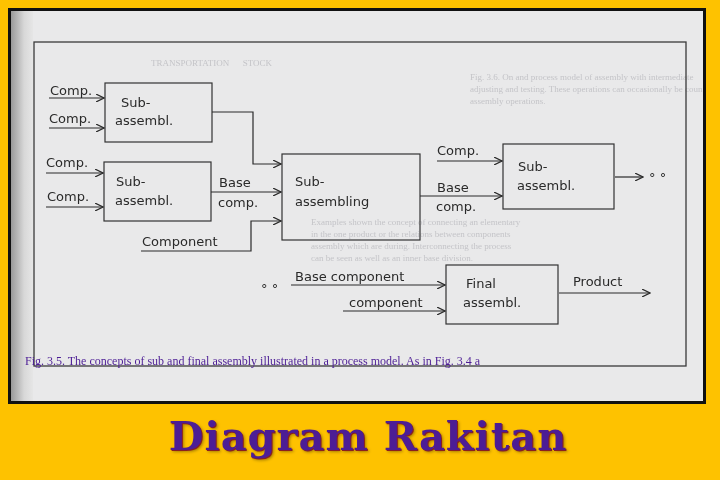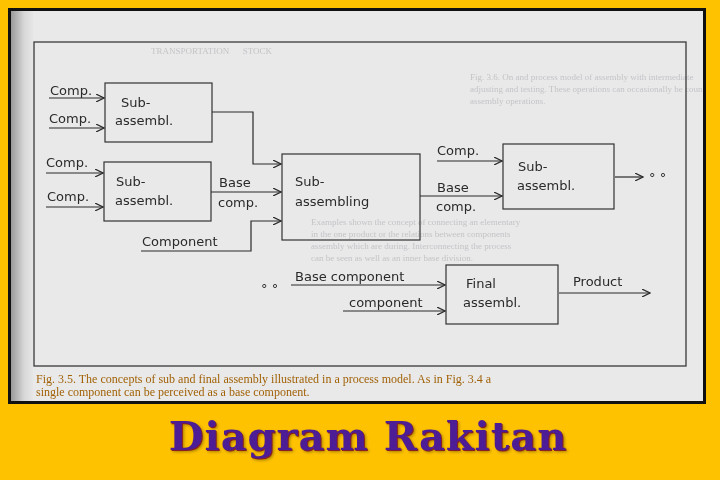--- a/index.html
+++ b/index.html
@@ -2,29 +2,29 @@
 <html><head>
 <meta charset="utf-8">
 <style>
   html, body { margin:0; padding:0; }
   body { width:720px; height:480px; background:#fec200; position:relative; overflow:hidden; font-family:"Liberation Sans", sans-serif; }
   .photo { position:absolute; left:8px; top:8px; width:698px; height:396px; background:#e9e9ea; border:3px solid #111; box-sizing:border-box; overflow:hidden; }
   .photo-shade { position:absolute; left:0; top:0; width:22px; height:100%; background:linear-gradient(to right,#9a9a9a,#d8d8d8 60%,#e6e6e6); }
   .ghost { position:absolute; color:#c4c4c8; font-family:"Liberation Serif", serif; font-size:9px; line-height:12px; white-space:nowrap; }
   svg.diag { position:absolute; left:0; top:0; }
   .hand { font-family:"DejaVu Sans", sans-serif; fill:#2a2a2a; font-size:13px; }
-  .caption { position:absolute; left:14px; top:362px; font-family:"Liberation Serif", serif; font-size:12px; color:#a16207; line-height:13px; white-space:nowrap;margin-left:11px; }
+  .caption { position:absolute; left:14px; top:344px; font-family:"Liberation Serif", serif; font-size:12px; color:#4c1d95; line-height:13px; white-space:nowrap; }
   .banner { position:absolute; left:0; top:412px; width:720px; text-align:center; font-family:"DejaVu Serif", serif; font-weight:bold; font-size:40px; color:#4c1d95; text-shadow:1px 1px 0 #8a1f1f, 2px 2px 3px rgba(0,0,0,0.35); letter-spacing:1px;padding-left:8px; }
 </style>
 </head>
 <body>
 
 <div class="photo">
   <div class="photo-shade"></div>
-  <div class="ghost" style="left:140px;top:34px;text-align:right;">TRANSPORTATION &nbsp;&nbsp;&nbsp;&nbsp; STOCK</div>
+  <div class="ghost" style="left:140px;top:46px;text-align:right;">TRANSPORTATION &nbsp;&nbsp;&nbsp;&nbsp; STOCK</div>
   <div class="ghost" style="left:459px;top:60px;">Fig. 3.6. On and process model of assembly with intermediate<br>adjusting and testing. These operations can occasionally be counted<br>assembly operations.</div>
   <div class="ghost" style="left:300px;top:205px;">Examples shown the concept of connecting an elementary<br>in the one product or the relations between components<br>assembly which are during. Interconnecting the process<br>can be seen as well as an inner base division.</div>
 
   <svg class="diag" width="698" height="396" viewBox="8 8 698 396">
     <defs>
       <marker id="ah" markerWidth="9" markerHeight="8" refX="8" refY="4" orient="auto" markerUnits="userSpaceOnUse">
         <path d="M0,0 L8,4 L0,8" fill="none" stroke="#2a2a2a" stroke-width="1.2"></path>
       </marker>
     </defs>
 
@@ -80,17 +80,16 @@
     <line x1="288" y1="282" x2="442" y2="282" stroke="#2a2a2a" stroke-width="1.2" marker-end="url(#ah)"></line>
     <text class="hand" x="346" y="304">component</text>
     <line x1="340" y1="308" x2="442" y2="308" stroke="#2a2a2a" stroke-width="1.2" marker-end="url(#ah)"></line>
 
     <text class="hand" x="570" y="283">Product</text>
     <line x1="556" y1="290" x2="647" y2="290" stroke="#2a2a2a" stroke-width="1.2" marker-end="url(#ah)"></line>
   </svg>
 
   <div class="caption">
     <div>Fig. 3.5. The concepts of sub and final assembly illustrated in a process model. As in Fig. 3.4 a</div>
-    <div>single component can be perceived as a base component.</div>
   </div>
 </div>
 
 <div class="banner">Diagram Rakitan</div>
 
 </body></html>

